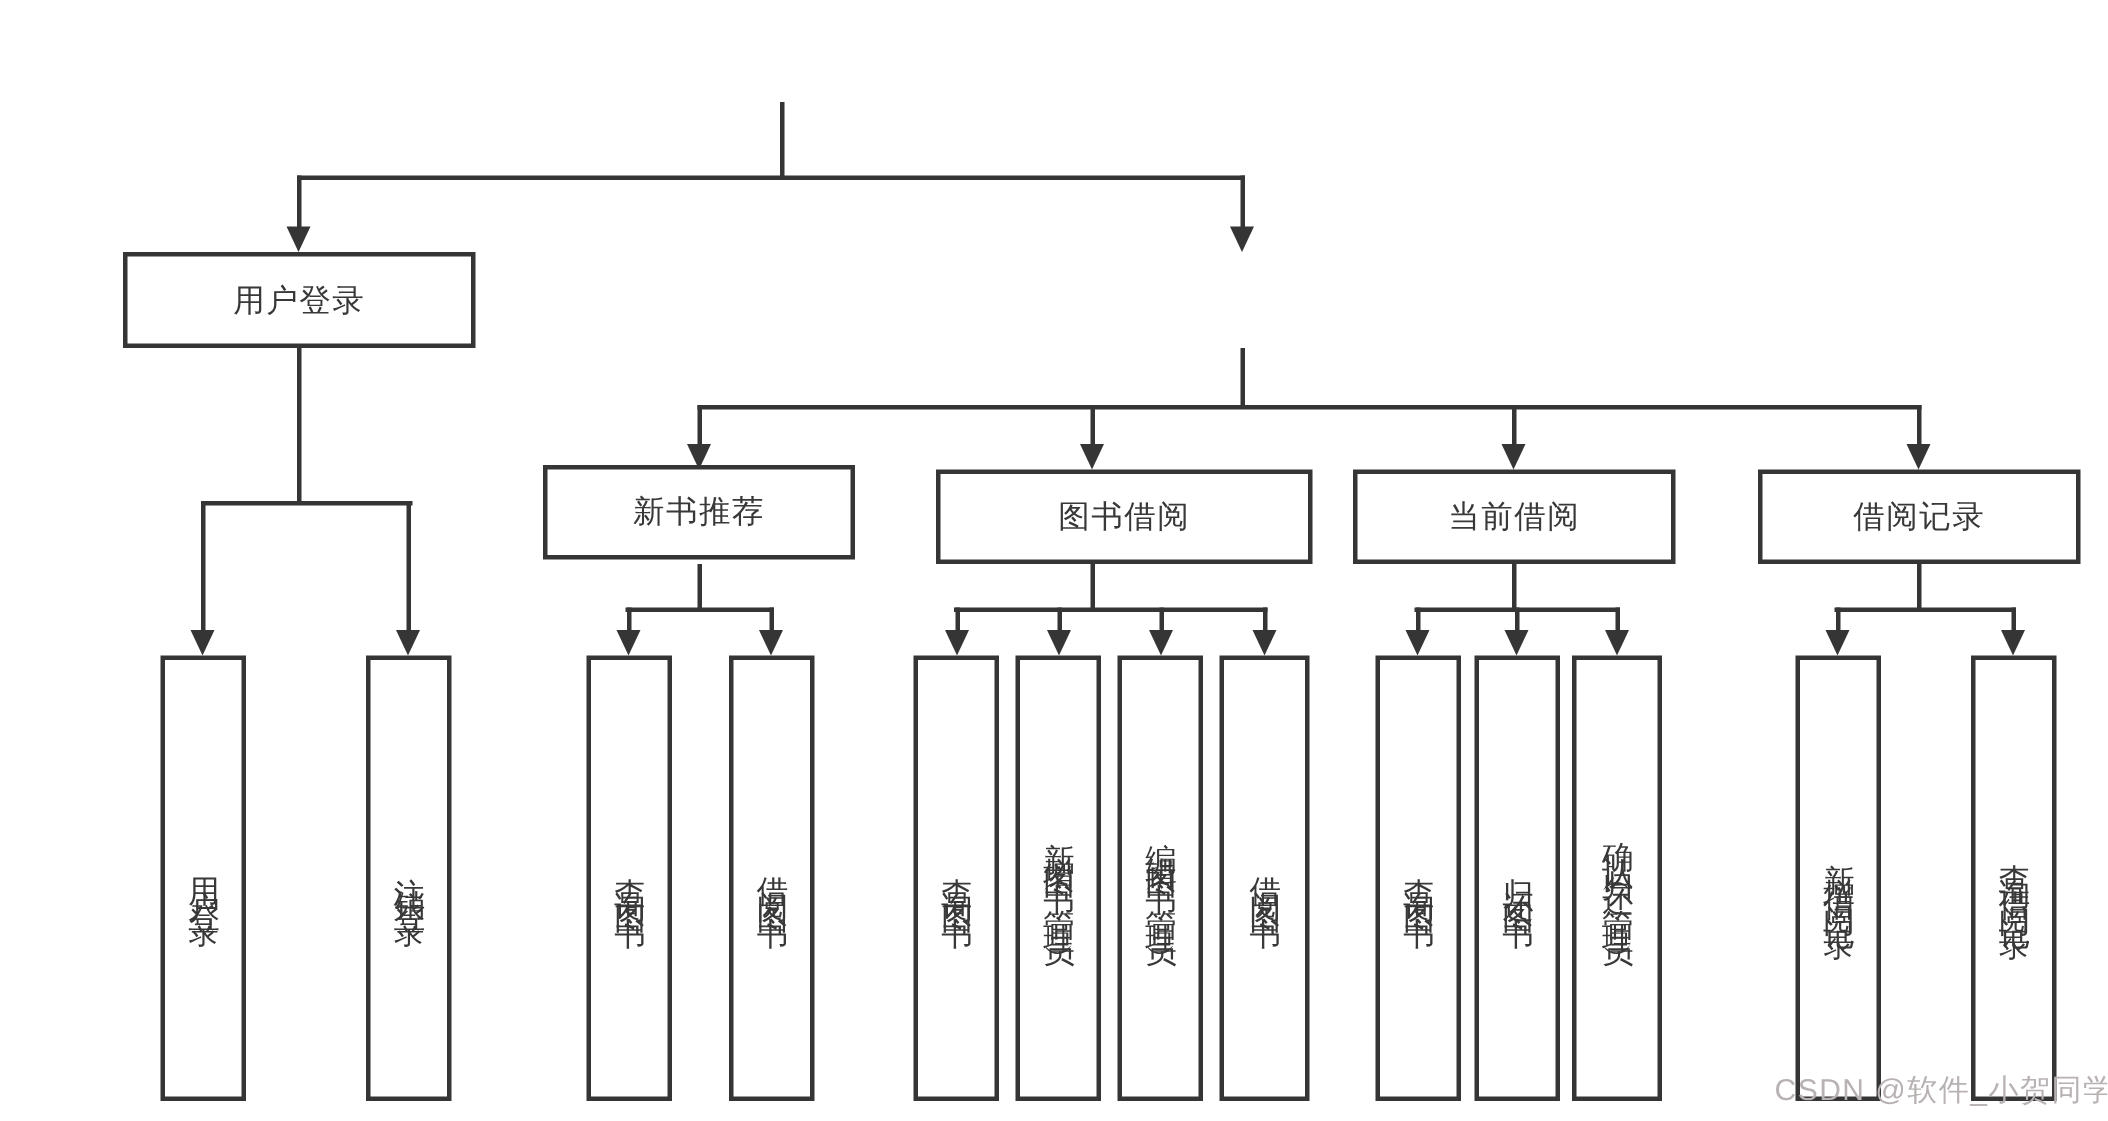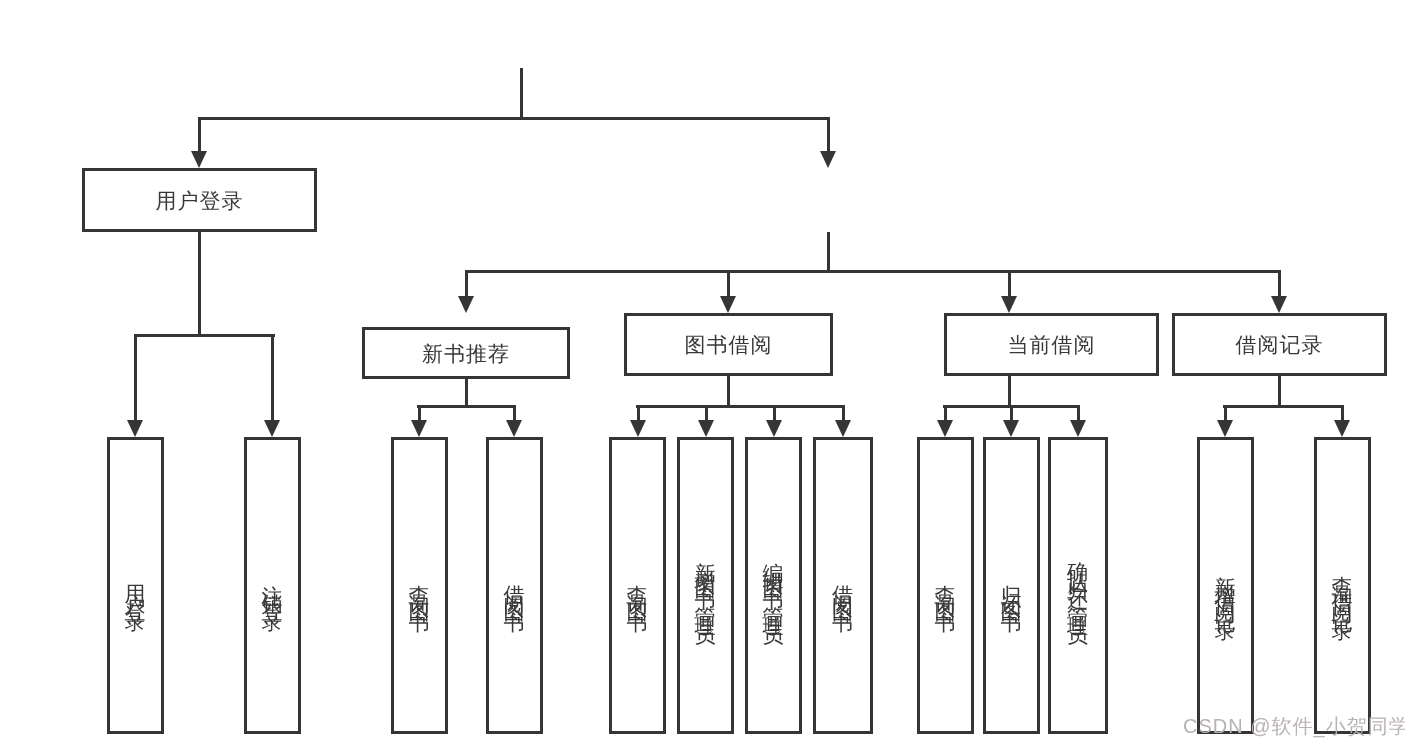--- a/index.html
+++ b/index.html
@@ -60,22 +60,22 @@
     color: #b9b2b2;
     letter-spacing: 1px;
     white-space: nowrap;
     z-index: 5;
   }
 
   
   #b-root   { left: 21px;   top: 13px;  width: 1002px; height: 55px; }
   #b-user   { left: 82px;   top: 168px; width: 235px;  height: 64px; }
   #b-mgmt   { left: 710px;  top: 168px; width: 237px;  height: 64px; }
-  #b-rec    { left: 362px;  top: 327px; width: 208px;  height: 52px; }
-  #b-bb     { left: 624px;  top: 313px; width: 209px;  height: 63px; }
+  #b-rec    { left: 362px;  top: 310px; width: 208px;  height: 63px; }
+  #b-bb     { left: 624px;  top: 313px; width: 251px;  height: 63px; }
   #b-cb     { left: 902px;  top: 313px; width: 215px;  height: 63px; }
   #b-br     { left: 1172px; top: 313px; width: 215px;  height: 63px; }
 
   .leaf { top: 437px; height: 297px; width: 57px; }
   #l-login   { left: 107px; }
   #l-logout  { left: 244px; }
   #l-rec-q   { left: 391px; }
   #l-rec-b   { left: 486px; }
   #l-bb-q    { left: 609px; }
   #l-bb-a    { left: 677px; }
@@ -96,21 +96,21 @@
   <div class="box hbox" id="b-user" style="border-color: rgb(53, 53, 53); background: rgb(255, 255, 255); color: rgb(56, 56, 56);">
     <span>用户登录</span>
   </div>
 
   <div class="box hbox" id="b-rec" style="border-color: rgb(53, 53, 53); background: rgb(255, 255, 255); color: rgb(56, 56, 56);">
     <span>新书推荐</span>
   </div>
   <div class="box hbox" id="b-bb" style="border-color: rgb(53, 53, 53); background: rgb(255, 255, 255); color: rgb(56, 56, 56);">
     <span>图书借阅</span>
   </div>
-  <div class="box hbox" id="b-cb" style="border-color: rgb(53, 53, 53); background: rgb(255, 255, 255); color: rgb(56, 56, 56); margin-left: 42px;">
+  <div class="box hbox" id="b-cb" style="border-color: rgb(53, 53, 53); background: rgb(255, 255, 255); color: rgb(56, 56, 56);">
     <span>当前借阅</span>
   </div>
   <div class="box hbox" id="b-br" style="border-color: rgb(53, 53, 53); background: rgb(255, 255, 255); color: rgb(56, 56, 56);">
     <span>借阅记录</span>
   </div>
 
   <div class="box vbox leaf" id="l-login" style="border-color: rgb(53, 53, 53); background: rgb(255, 255, 255); color: rgb(56, 56, 56);">
     <span>用户登录</span>
   </div>
   <div class="box vbox leaf" id="l-logout" style="border-color: rgb(53, 53, 53); background: rgb(255, 255, 255); color: rgb(56, 56, 56);">

